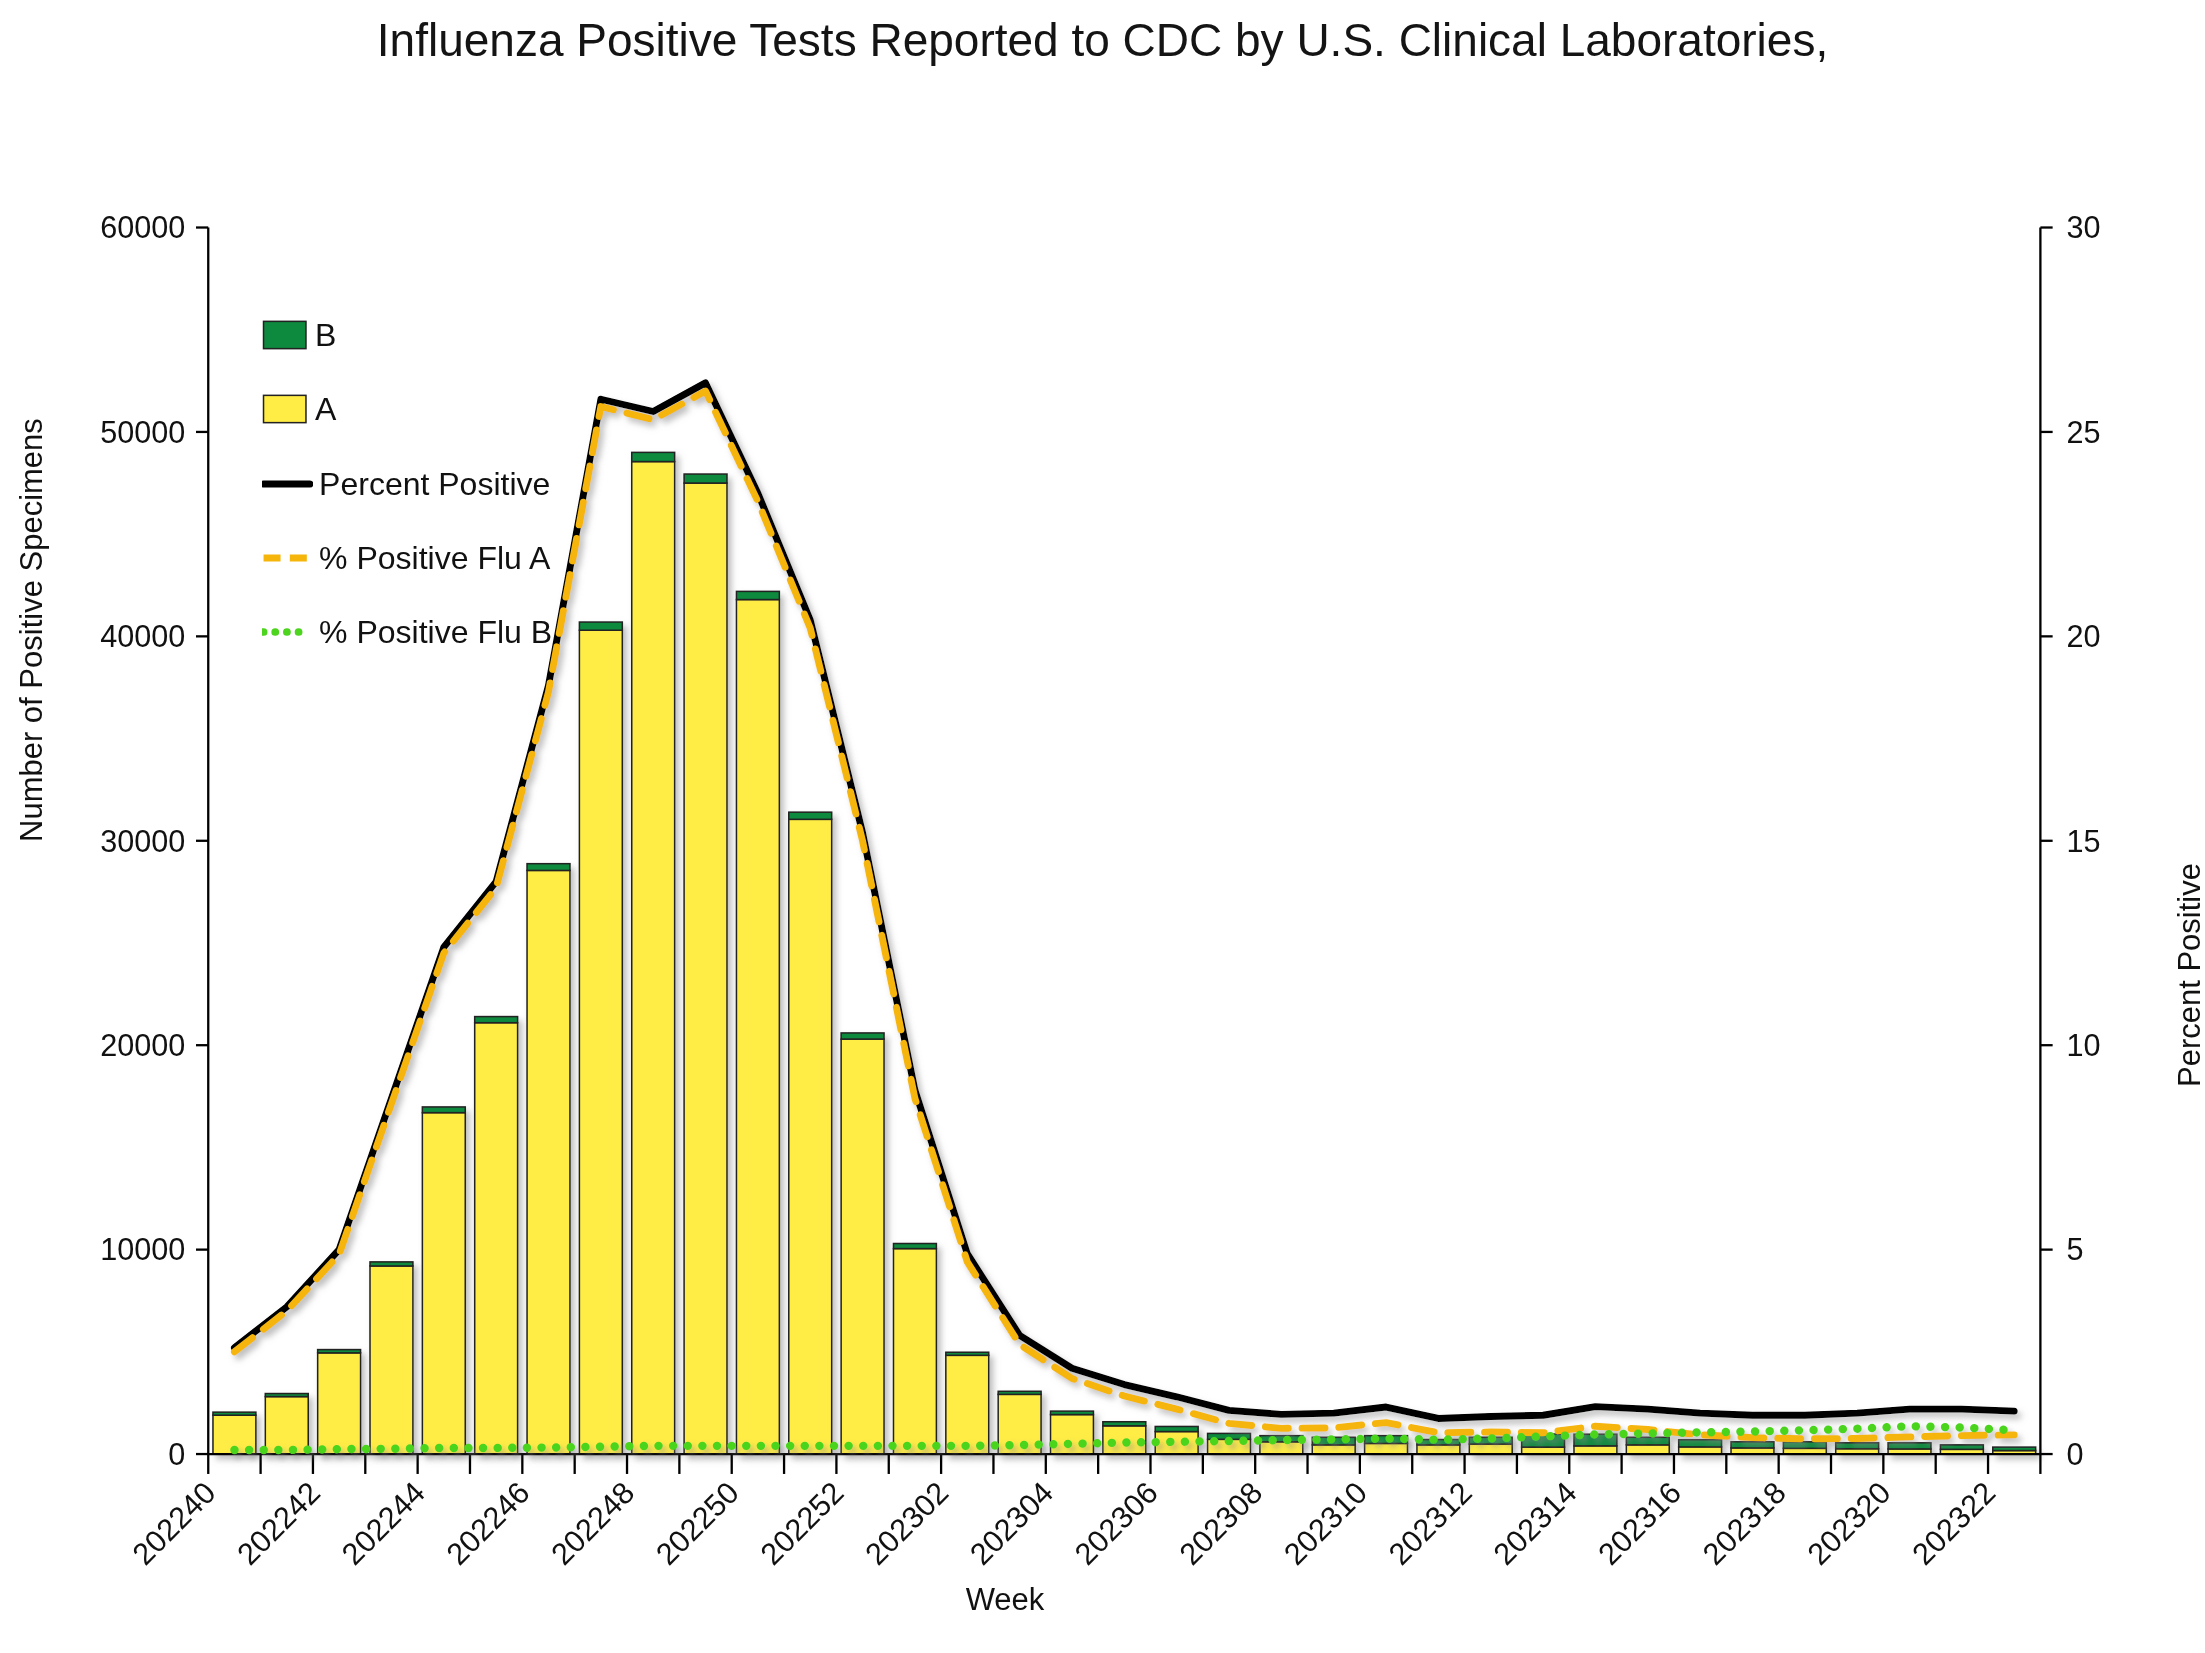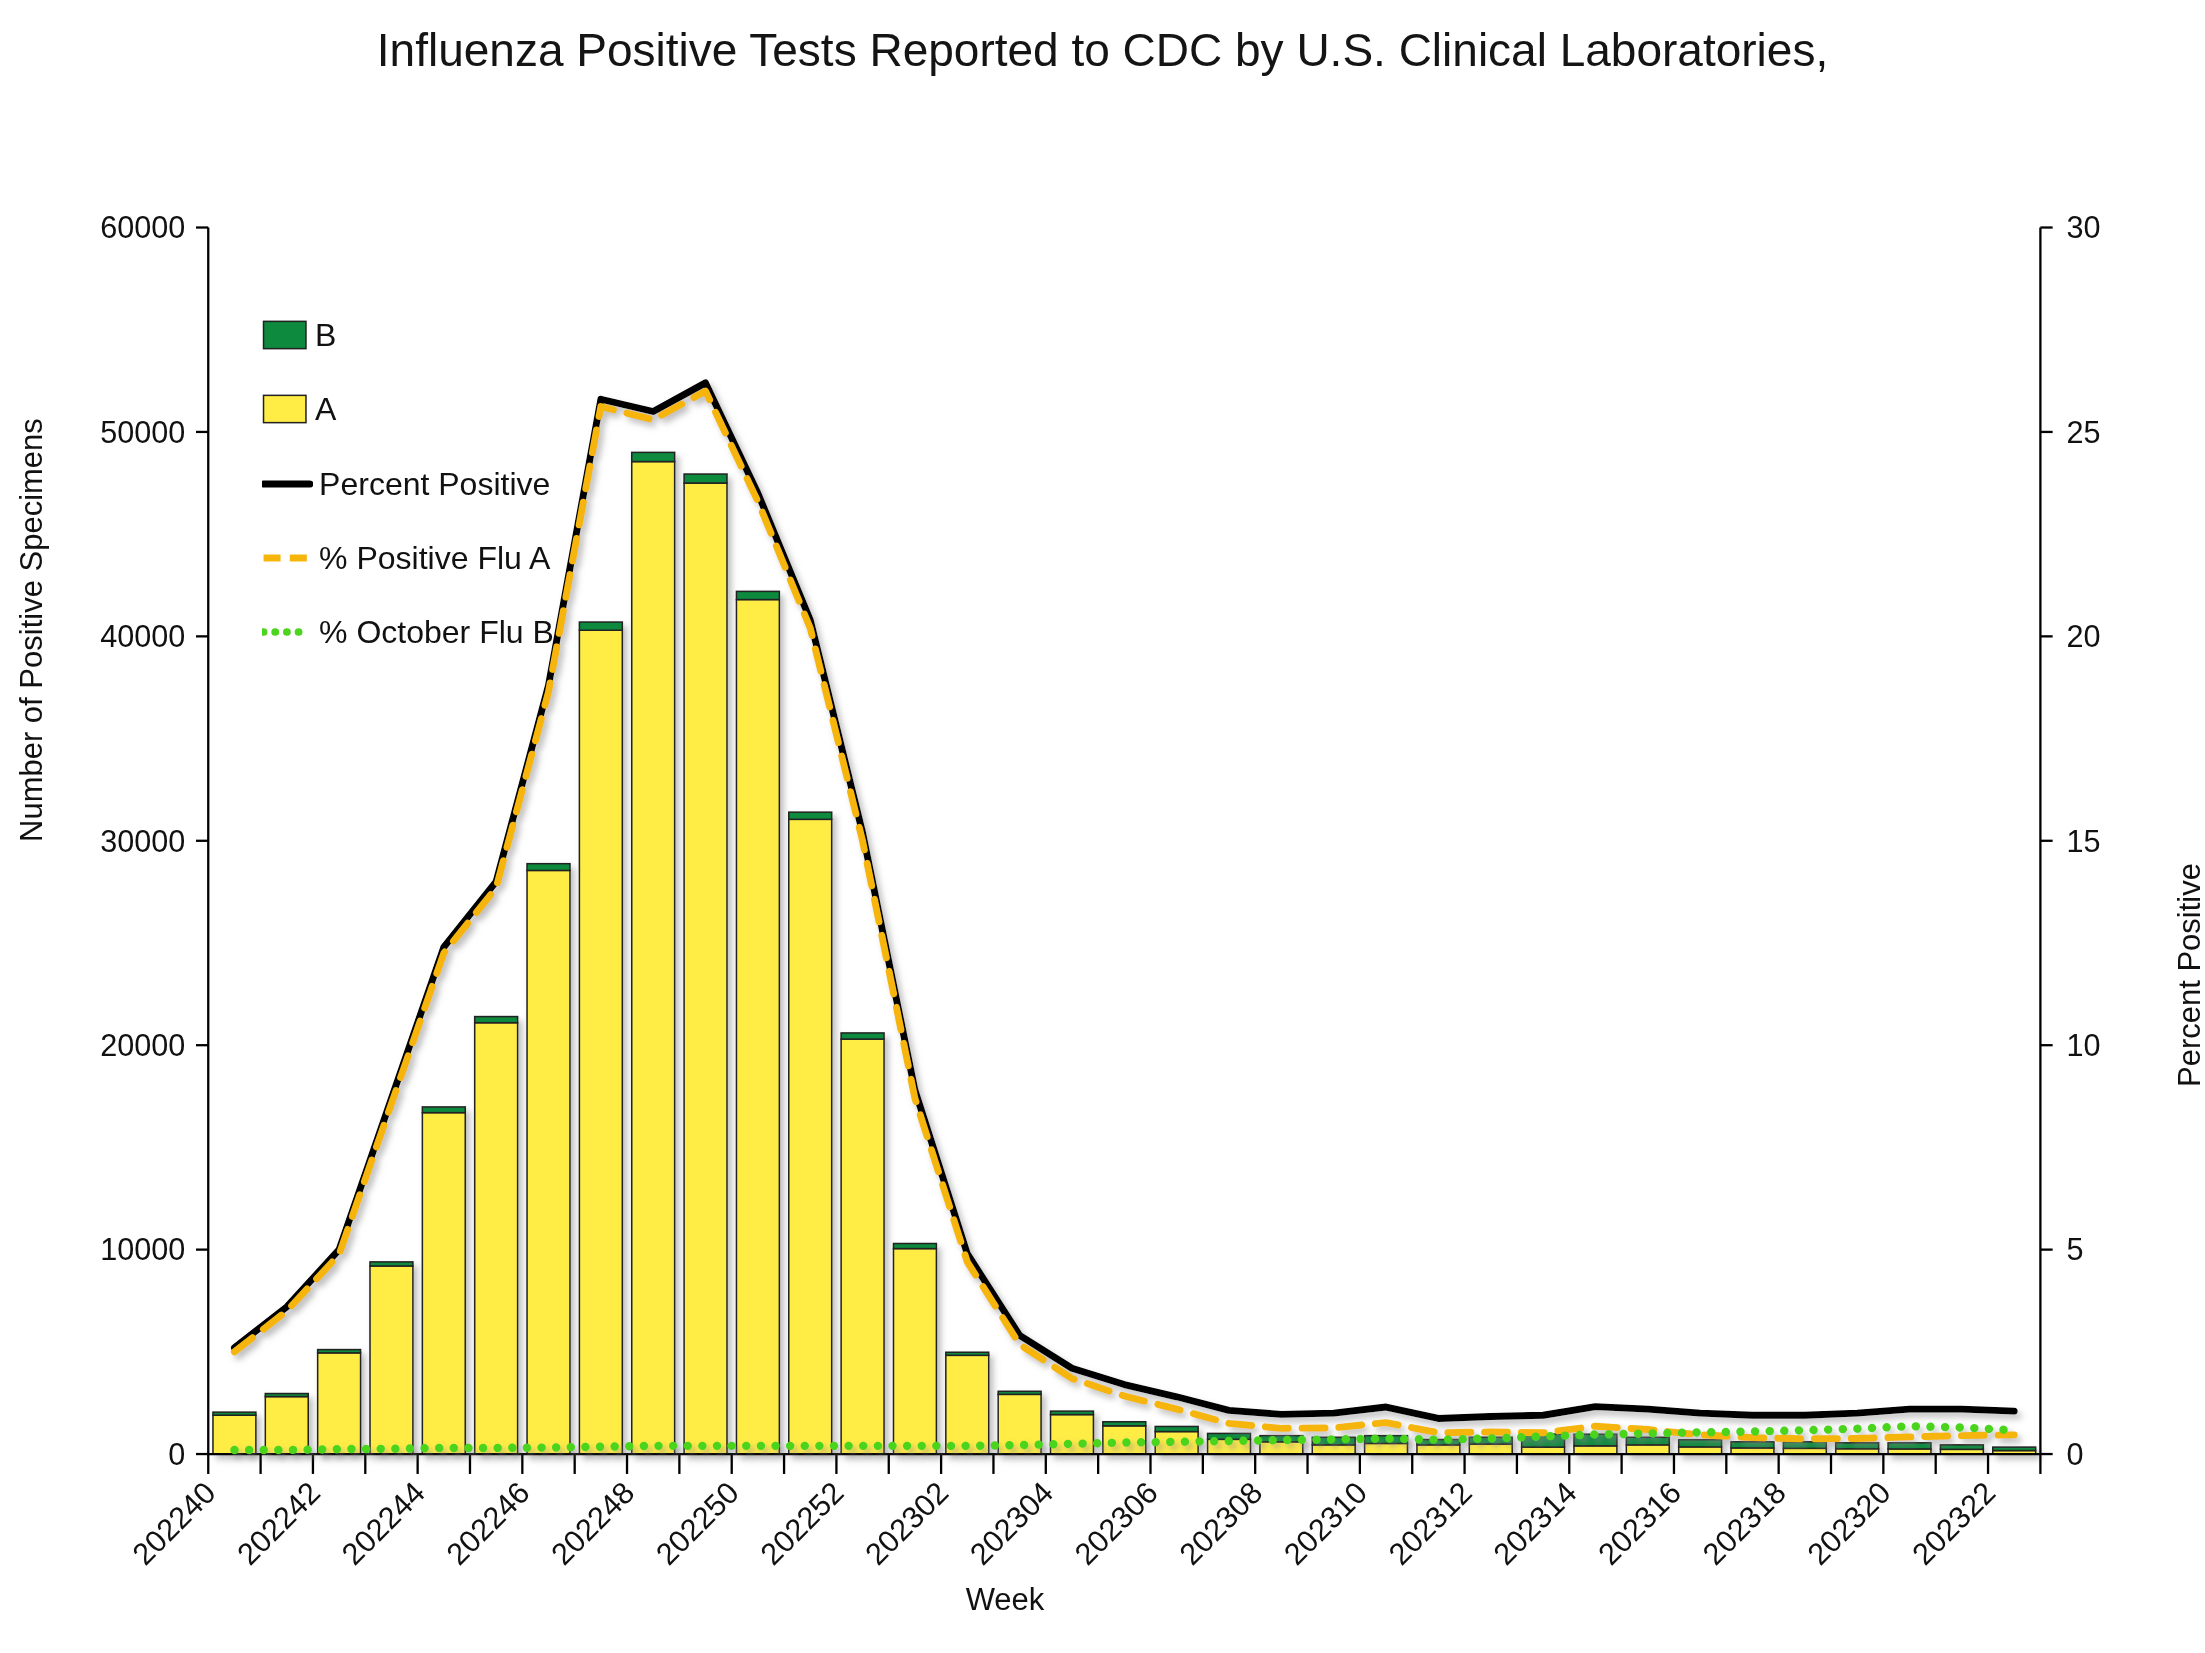--- a/index.html
+++ b/index.html
@@ -1,17 +1,17 @@
 <!DOCTYPE html>
 <html style="font-size:12.3px"><head>
 <meta charset="utf-8">
 <style>
   html,body{margin:0;padding:0;background:#ffffff;}
   body{width:2205px;height:1654px;position:relative;font-family:"Liberation Sans", sans-serif;color:#111;overflow:hidden;}
-  .title-wrap{position:absolute;left:0;top:22px;width:2205px;text-align:center;line-height:1.25;}
+  .title-wrap{position:absolute;left:0;top:12px;width:2205px;text-align:center;line-height:1.25;}
   .title-line{font-size:46px;color:#141414;}
   #chart-svg{position:absolute;left:0;top:0;width:2205px;height:1654px;}
   .axis-title-left{position:absolute;left:13.8px;top:842px;transform:rotate(-90deg);transform-origin:left top;font-size:31px;white-space:nowrap;}
   .axis-title-right{position:absolute;left:2172px;top:1087px;transform:rotate(-90deg);transform-origin:left top;font-size:31px;white-space:nowrap;}
   .axis-title-x{position:absolute;left:0;top:1582px;width:2010px;text-align:center;font-size:31px;}
   .legend{position:absolute;left:262px;top:312px;}
   .legend-item{position:absolute;left:0;height:46px;display:flex;align-items:center;}
   .legend-label{font-size:32px;color:#111;white-space:nowrap;}
   .sw{display:inline-block;margin-right:6.1px;}
 </style>
@@ -218,20 +218,20 @@
     <div class="legend-item" style="top: 223px;">
       <svg class="sw" width="51" height="34" viewBox="0 0 66 44">
         <line x1="2" y1="22" x2="62" y2="22" stroke="#f5b50a" stroke-width="9" stroke-dasharray="22 12"></line>
       </svg>
       <span class="legend-label">% Positive Flu A</span>
     </div>
     <div class="legend-item" style="top: 297px;">
       <svg class="sw" width="51" height="34" viewBox="0 0 66 44">
         <line x1="2" y1="22" x2="62" y2="22" stroke="#4cd41e" stroke-width="10" stroke-dasharray="0.1 15" stroke-linecap="round"></line>
       </svg>
-      <span class="legend-label">% October Flu B</span>
+      <span class="legend-label">% Positive Flu B</span>
     </div>
   </div>
 
 <div class="axis-title-left">Number of Positive Specimens</div>
 <div class="axis-title-right">Percent Positive</div>
 <div class="axis-title-x">Week</div>
 
 
 </body></html>

